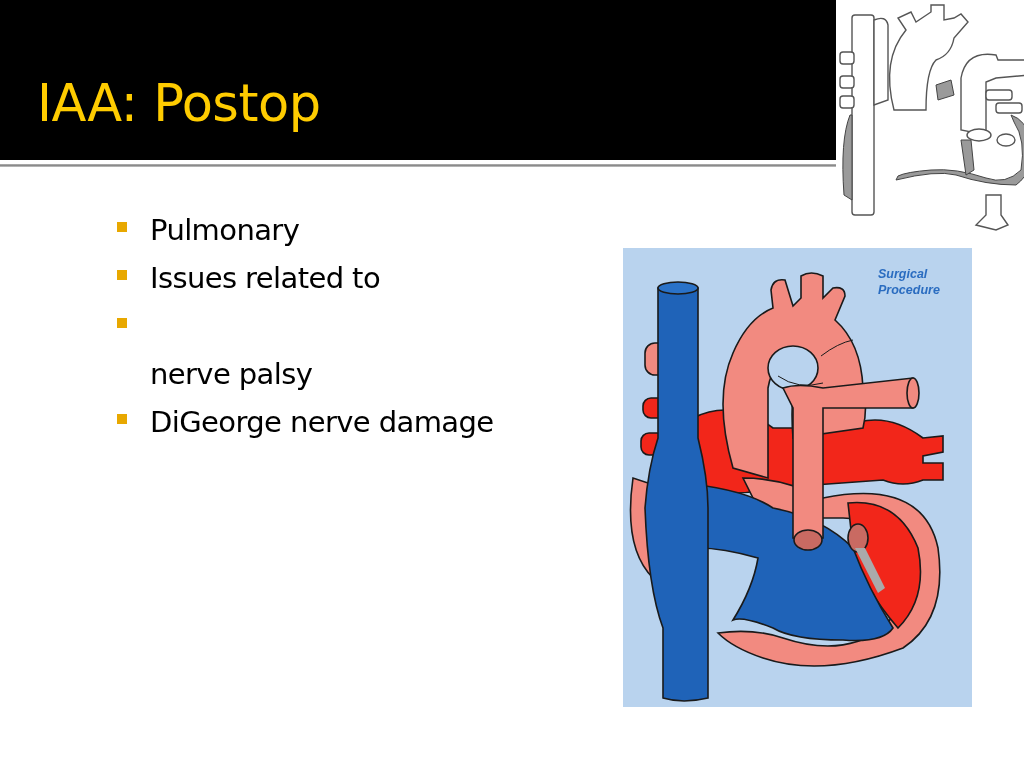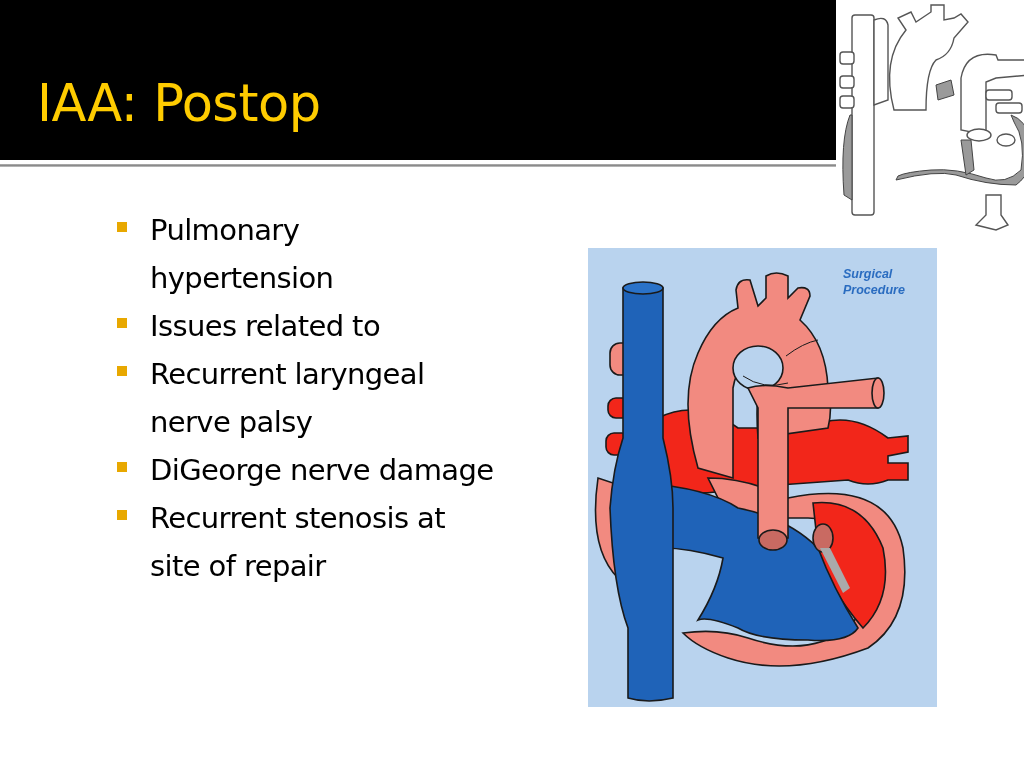--- a/index.html
+++ b/index.html
@@ -34,21 +34,21 @@
       position: relative; padding-left: 37px;
       font-size: 29px; line-height: 48px; color: #000000;
       font-family: "DejaVu Sans", "Liberation Sans", sans-serif;
       letter-spacing: -0.6px;
     }
     .bullet-mark {
       position: absolute; left: 4px; top: 16px; width: 10px; height: 10px;
       background: #e8a800;
     }
     .main-diagram {
-      position: absolute; left: 588px; top: 248px; width: 349px; height: 459px;
+      position: absolute; left: 623px; top: 248px; width: 349px; height: 459px;
       background: #b9d3ee;
     }
     .diagram-label {
       position: absolute; left: 255px; top: 18px;
       font-family: "Liberation Sans", sans-serif; font-weight: bold; font-style: italic;
       font-size: 12.5px; line-height: 16px; color: #2a6cc0; text-align: left;
     }
   </style>
 </head>
 <body>
@@ -85,39 +85,33 @@
       <path d="M125 140 L130 175 L138 170 L135 140 Z"></path>
       <path d="M100 85 L115 80 L118 95 L102 100 Z"></path>
     </g>
   </svg>
 </div>
 
 <ul class="bullets">
   <li>
     <span class="bullet-mark"></span>
     <span>Pulmonary</span><br>
-    <span>hypertension</span>
   </li>
   <li>
     <span class="bullet-mark"></span>
     <span>Issues related to</span><br>
   </li>
   <li>
     <span class="bullet-mark"></span>
-    <span>Recurrent laryngeal</span><br>
+    <br>
     <span>nerve palsy</span>
   </li>
   <li>
     <span class="bullet-mark"></span>
     <span>DiGeorge nerve damage</span>
-  </li>
-  <li>
-    <span class="bullet-mark"></span>
-    <span>Recurrent stenosis at</span><br>
-    <span>site of repair</span>
   </li>
 </ul>
 
 <div class="main-diagram">
   <svg width="349" height="459" viewBox="0 0 349 459" style="position:absolute;left:0;top:0;">
     <g stroke="#1a1a1a" stroke-width="1.6">
 
       <rect x="22" y="95" width="30" height="32" rx="10" fill="#f28a80"></rect>
       <rect x="20" y="150" width="24" height="20" rx="8" fill="#f2261a"></rect>
       <rect x="18" y="185" width="24" height="22" rx="8" fill="#f2261a"></rect>

